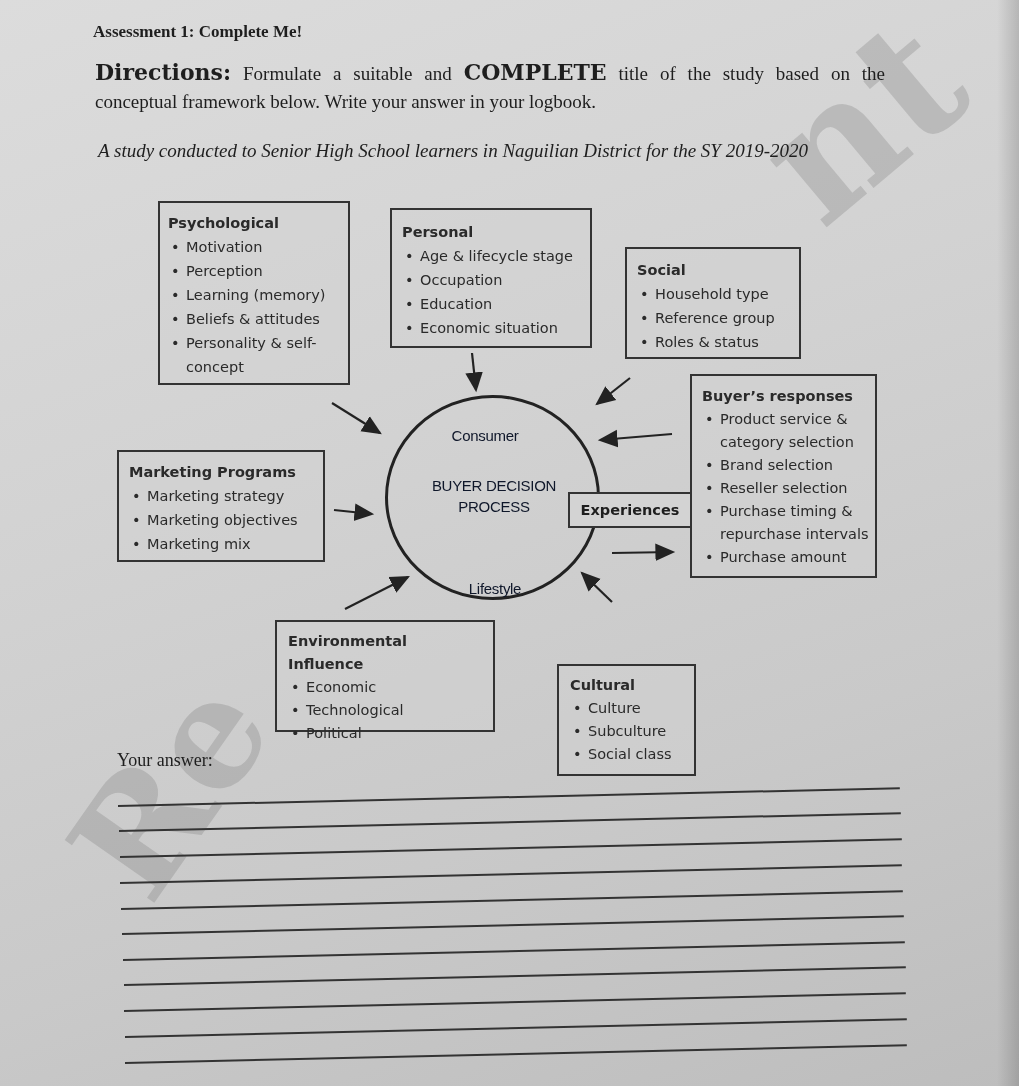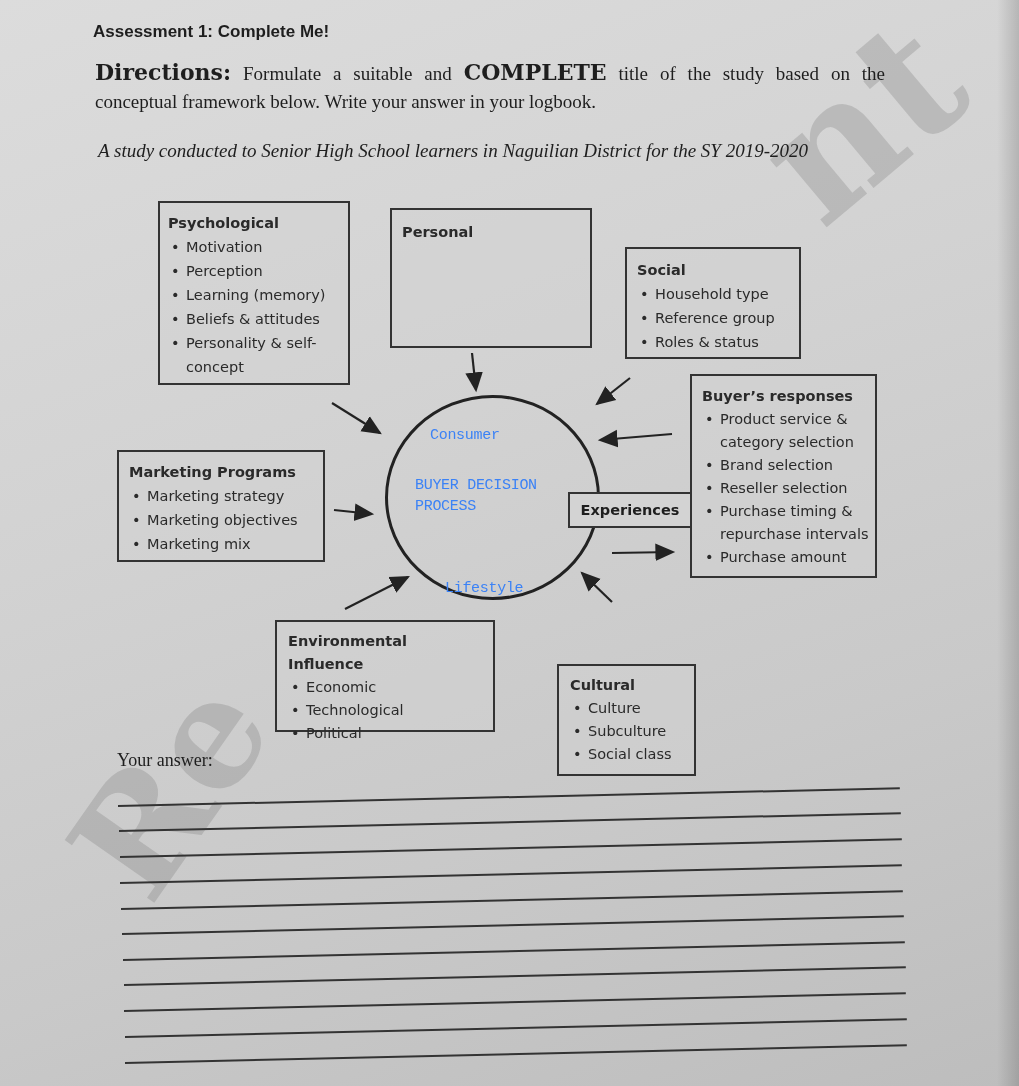--- a/index.html
+++ b/index.html
@@ -6,34 +6,34 @@
   body{width:1019px;height:1086px;overflow:hidden;position:relative;
     background:linear-gradient(160deg,#dcdcdc 0%,#d2d2d2 40%,#c9c9c9 70%,#bdbdbd 100%);
     font-family:"Liberation Serif",serif;color:#1e1e1e;}
   .page{position:absolute;left:0;top:0;width:1019px;height:1086px;}
   .right-shadow{position:absolute;right:0;top:0;width:22px;height:1086px;
     background:linear-gradient(90deg,rgba(0,0,0,0),rgba(0,0,0,0.15));}
   .watermark{position:absolute;color:rgba(120,120,120,0.28);font-family:"DejaVu Serif",serif;
     font-size:150px;font-weight:bold;pointer-events:none;}
   .wm1{left:60px;top:700px;transform:rotate(-55deg);}
   .wm2{left:760px;top:20px;transform:rotate(-40deg);font-size:170px;}
-  .heading{position:absolute;left:93px;top:22px;font-family:Liberation Sans, sans-serif;
+  .heading{position:absolute;left:93px;top:22px;font-family:Liberation Serif, serif;
     font-weight:bold;font-size:17px;}
   .directions{position:absolute;left:95px;top:58px;width:790px;font-size:19px;line-height:28px;
     font-family:"Liberation Serif",serif;text-align:justify;}
   .directions b{font-family:"DejaVu Serif",serif;font-size:22px;}
   .context{position:absolute;left:98px;top:137px;width:800px;font-size:19px;line-height:28px;font-style:italic;}
   .box{position:absolute;border:2px solid #333;background:rgba(210,210,210,0.5);
     font-family:"DejaVu Sans",sans-serif;font-size:14.5px;line-height:24px;color:#2a2a2a;box-sizing:border-box;}
   .box .title{font-weight:bold;font-size:14.5px;}
   .box ul{margin:0;padding:0;list-style:none;}
   .box li{position:relative;padding-left:18px;}
   .box li::before{content:"\2022";position:absolute;left:3px;top:0;}
   .circle{position:absolute;left:385px;top:395px;width:215px;height:205px;border:3px solid #222;border-radius:50%;box-sizing:border-box;}
-  .ctext{position:absolute;font-family:Liberation Mono, monospace;font-size:15px;color:#3b82f6;letter-spacing:-0.3px;}
+  .ctext{position:absolute;font-family:Liberation Sans, sans-serif;font-size:15px;color:#0f172a;text-align:center;letter-spacing:-0.3px;}
   .exp{position:absolute;left:568px;top:492px;width:124px;height:36px;border:2px solid #333;
     background:#d3d3d3;box-sizing:border-box;font-family:"DejaVu Sans",sans-serif;font-weight:bold;font-size:14.5px;
     line-height:32px;text-align:center;}
   svg.arrows{position:absolute;left:0;top:0;}
   .answer-label{position:absolute;left:117px;top:750px;font-size:18px;font-family:"Liberation Serif",serif;}
   .line{position:absolute;height:2px;background:#333;transform-origin:left center;}
 </style>
 </head>
 <body>
 
@@ -83,20 +83,26 @@
       <li>Motivation</li>
       <li>Perception</li>
       <li>Learning (memory)</li>
       <li>Beliefs &amp; attitudes</li>
       <li>Personality &amp; self-concept</li>
     </ul>
   </div>
 
   <div class="box" style="left:390px;top:208px;width:202px;height:140px;padding:10px 4px 0 10px;">
     <div class="title">Personal</div>
+    <ul>
+      <li>Age &amp; lifecycle stage</li>
+      <li>Occupation</li>
+      <li>Education</li>
+      <li>Economic situation</li>
+    </ul>
   </div>
 
   <div class="box" style="left:625px;top:247px;width:176px;height:112px;padding:9px 4px 0 10px;">
     <div class="title">Social</div>
     <ul>
       <li>Household type</li>
       <li>Reference group</li>
       <li>Roles &amp; status</li>
     </ul>
   </div>

